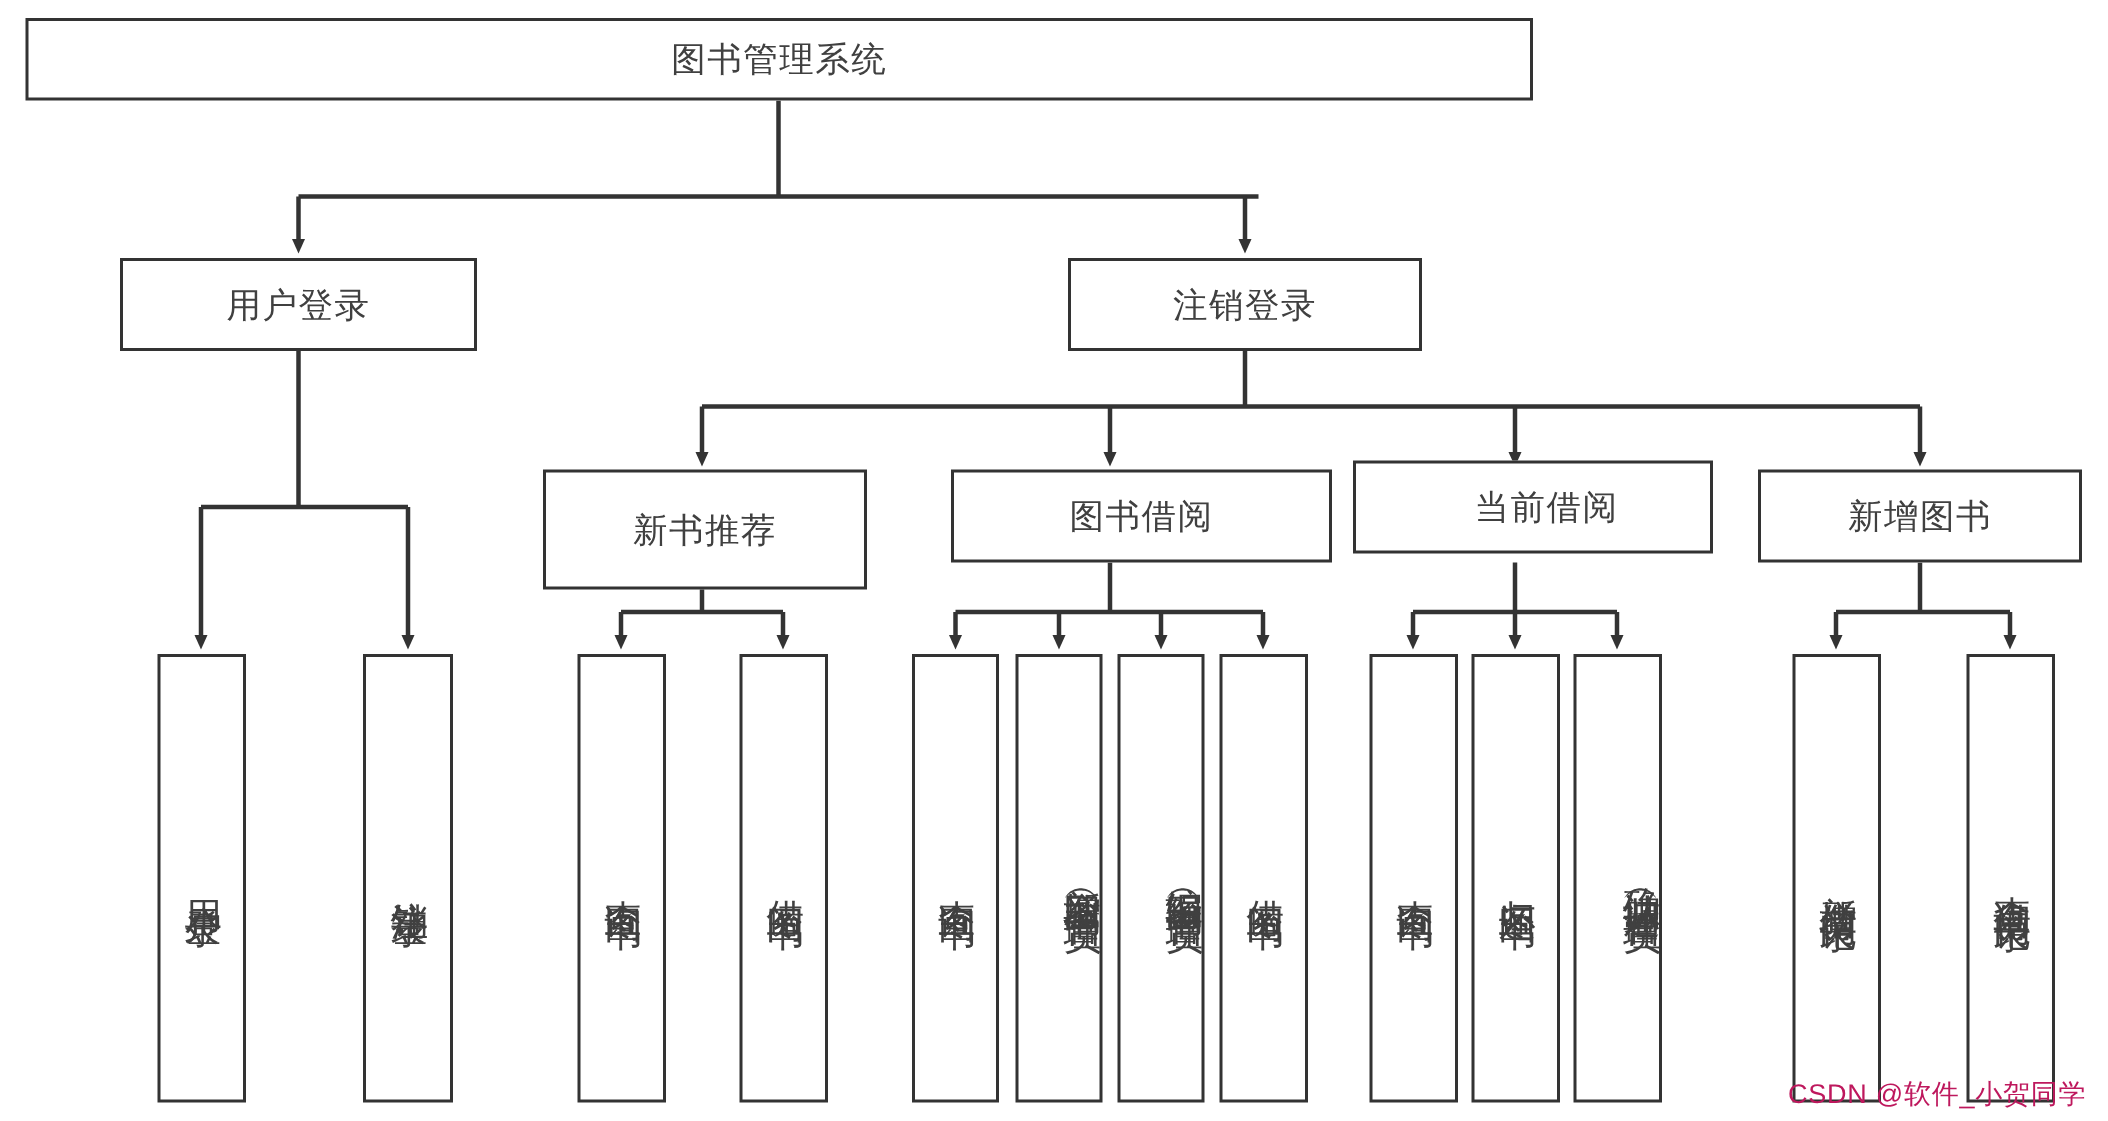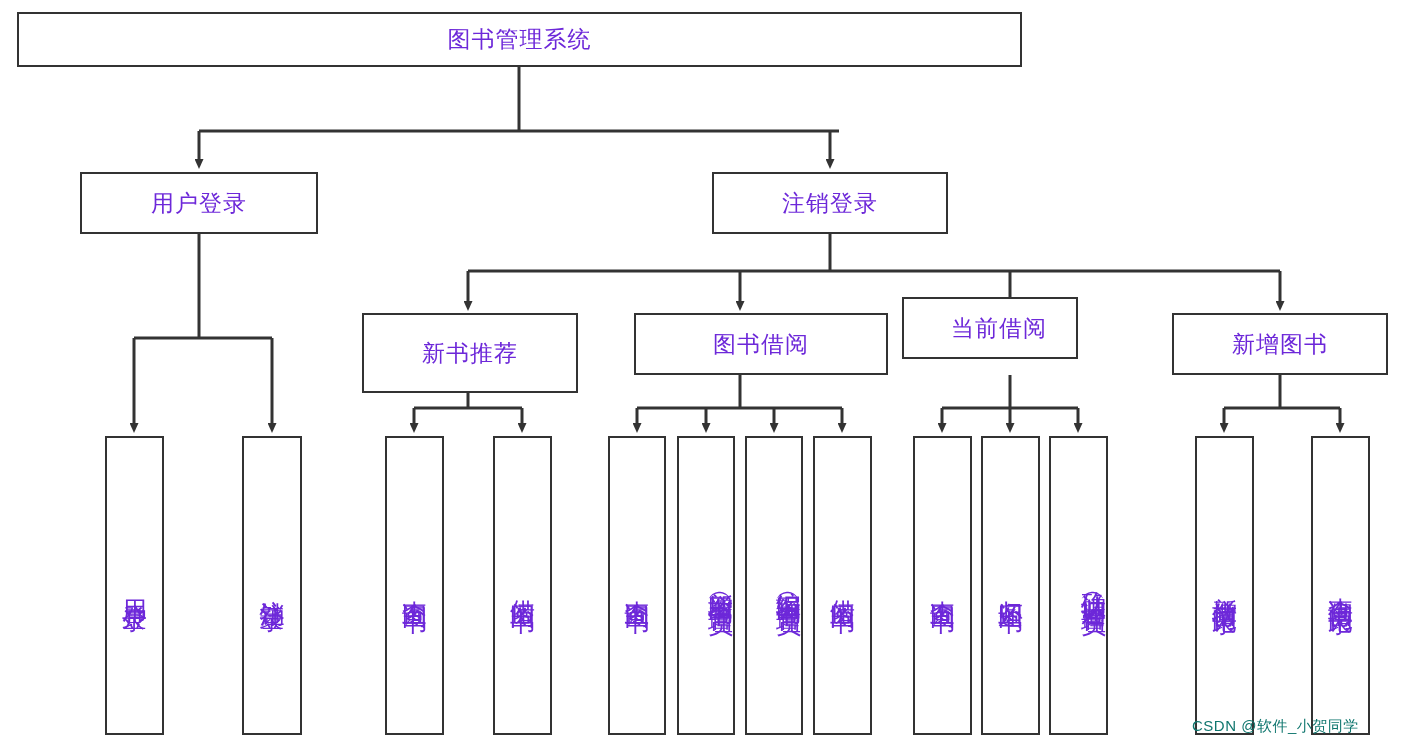--- a/index.html
+++ b/index.html
@@ -27,21 +27,21 @@
     pointer-events: none;
   }
   .node {
     position: absolute;
     box-sizing: border-box;
     border: 2.5px solid #333333;
     background: #ffffff;
     display: flex;
     align-items: center;
     justify-content: center;
-    color: #6d28d9;
+    color: #404040;
   }
   .node.horiz {
     font-size: 23px;
     letter-spacing: 1px;
   }
   .node.vert {
     writing-mode: vertical-rl;
     text-orientation: upright;
     font-size: 25px;
     letter-spacing: 3px;
@@ -52,22 +52,22 @@
     justify-content: center;
   }
   .node.vert.centered {
     align-items: center;
   }
   .node-label {
     white-space: pre;
   }
   .watermark {
     position: absolute;
-    font-size: 15px;
-    color: #0f766e;
+    font-size: 18px;
+    color: #be185d;
     letter-spacing: 0.5px;
     white-space: nowrap;
     user-select: none;
   }
 </style>
 </head>
 <body>
 
 <div id="canvas">
 
@@ -131,21 +131,21 @@
   <div class="node horiz" style="left:712px; top:172px; width:236px; height:62px;">
     <span class="node-label">注销登录</span>
   </div>
 
   <div class="node horiz" style="left:362px; top:313px; width:216px; height:80px;">
     <span class="node-label">新书推荐</span>
   </div>
   <div class="node horiz" style="left:634px; top:313px; width:254px; height:62px;text-align:center;">
     <span class="node-label">图书借阅</span>
   </div>
-  <div class="node horiz" style="left:902px; top:297px; width:176px; height:62px;padding-left:18px;">
+  <div class="node horiz" style="left:902px; top:307px; width:240px; height:62px;padding-left:18px;">
     <span class="node-label">当前借阅</span>
   </div>
   <div class="node horiz" style="left:1172px; top:313px; width:216px; height:62px;">
     <span class="node-label">新增图书</span>
   </div>
 
   <div class="node vert centered" style="left:105px; top:436px; width:59px; height:299px;">
     <span class="node-label">用户登录</span>
   </div>
   <div class="node vert centered" style="left:242px; top:436px; width:60px; height:299px;">

